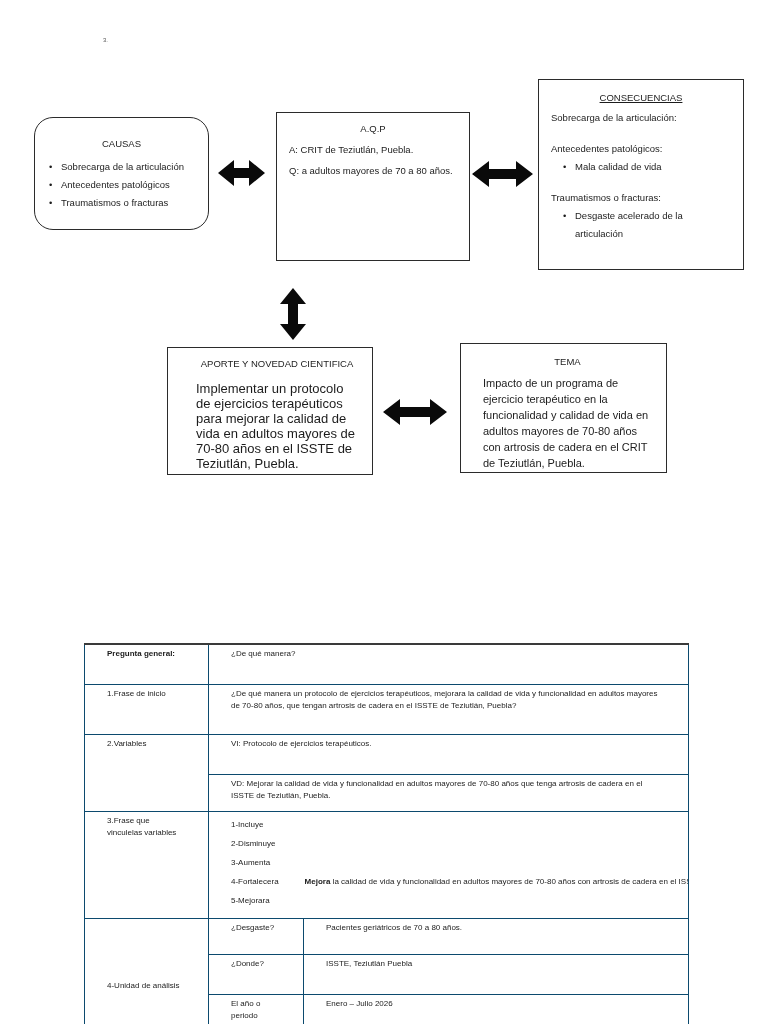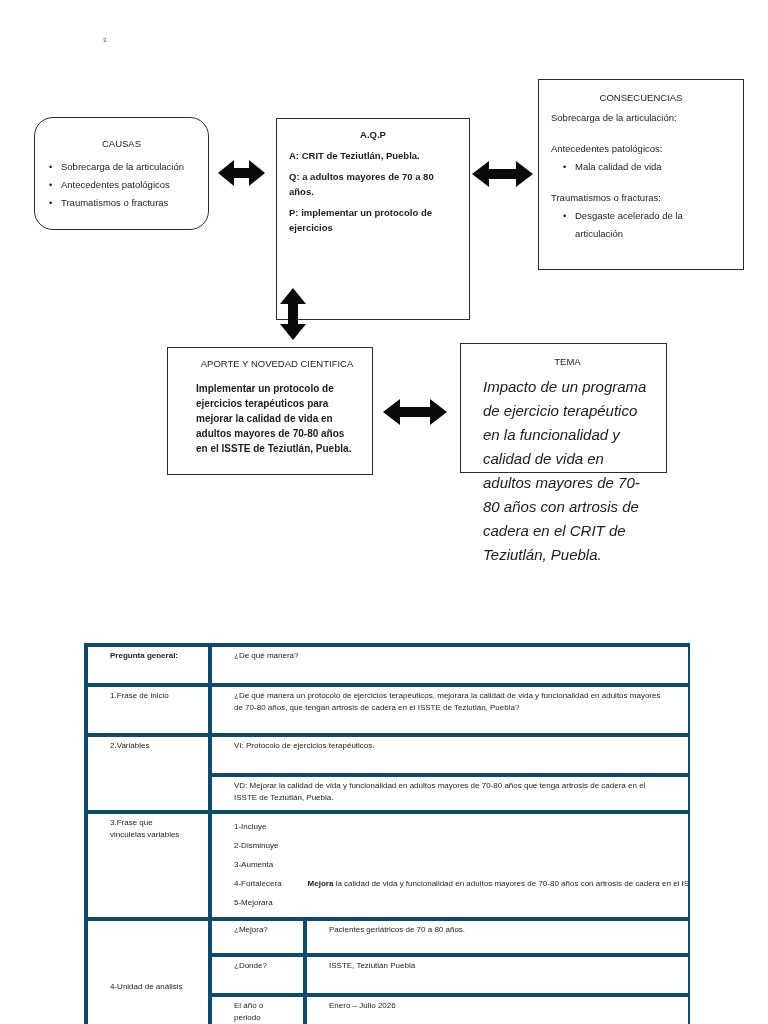--- a/index.html
+++ b/index.html
@@ -32,45 +32,45 @@
     font-size: 9.5px;
     line-height: 15px;
     color: #1c1c1c;
   }
   .dbox .dtitle {
     text-align: center;
     font-size: 9.5px;
     color: #1c1c1c;
   }
   .box-causas   { left: 34px;  top: 117px; width: 175px; height: 113px; padding: 18px 10px 0 10px; border-radius: 19px; }
-  .box-aqp      { left: 276px; top: 118px; width: 194px; height: 202px; padding: 8px 12px 0 12px; font-weight: bold; }
+  .box-aqp      { left: 276px; top: 112px; width: 194px; height: 149px; padding: 8px 12px 0 12px; }
   .box-consec   { left: 538px; top: 79px;  width: 206px; height: 191px; padding: 10px 12px 0 12px; }
   .box-aporte   { left: 167px; top: 347px; width: 206px; height: 128px; padding: 8px 14px 0 28px; }
   .box-tema     { left: 460px; top: 343px; width: 207px; height: 130px; padding: 10px 14px 0 22px; }
 
   .box-causas .dtitle { margin-bottom: 7px; }
   .bullet-list { margin: 0; padding: 0; list-style: none; }
   .bullet-list li { position: relative; padding-left: 16px; line-height: 18px; }
   .bullet-list li::before { content: "•"; position: absolute; left: 4px; }
 
   .box-aqp .dtitle { margin-bottom: 6px; }
   .aqp-line { margin: 0 0 6px 0; }
   .aqp-line:last-child { margin-bottom: 0; }
 
-  .box-consec .dtitle { margin-bottom: 4px; }
+  .box-consec .dtitle { margin-bottom: 4px; text-decoration: underline; }
   .consec-group { margin-bottom: 13px; }
   .consec-label { line-height: 18px; }
   .consec-group .bullet-list li { padding-left: 24px; }
   .consec-group .bullet-list li::before { left: 12px; }
 
   .box-aporte .dtitle { margin-bottom: 10px; }
-  .aporte-body { font-size: 10px; line-height: 15px; font-weight: bold; }
+  .aporte-body { font-size: 13px; line-height: 15px; }
 
   .box-tema .dtitle { margin-bottom: 6px; }
-  .tema-body { font-size: 15px; line-height: 24px; font-style: italic; }
+  .tema-body { font-size: 11px; line-height: 16px; }
 
   .arrow { position: absolute; }
 
   
   .table-wrap {
     position: absolute;
     left: 84px;
     top: 643px;
     width: 606px;
     height: 381px;
@@ -79,21 +79,21 @@
   table.qtable {
     border-collapse: collapse;
     table-layout: fixed;
     width: 604px;
     font-size: 8px;
     line-height: 12px;
     color: #1c1c1c;
   }
   table.qtable { border-top: 2px solid #3a3a3a; }
   .qtable td {
-    border: 4px solid #0c4a6e;
+    border: 1px solid #0c4a6e;
     vertical-align: top;
     padding: 3px 22px;
     overflow: hidden;
   }
   .qtable .lbl-bold { font-weight: bold; }
   .qtable .v-mid { vertical-align: middle; }
   .option-line { line-height: 19px; white-space: nowrap; }
   .option-bold { font-weight: bold; margin-left: 26px; }
 </style>
 </head>
@@ -109,21 +109,20 @@
       <li>Sobrecarga de la articulación</li>
       <li>Antecedentes patológicos</li>
       <li>Traumatismos o fracturas</li>
     </ul>
   </div>
 
   <div class="dbox box-aqp">
     <div class="dtitle">A.Q.P</div>
     <p class="aqp-line">A: CRIT de Teziutlán, Puebla.</p>
     <p class="aqp-line">Q: a adultos mayores de 70 a 80 años.</p>
-    <p class="aqp-line">P: implementar un protocolo de ejercicios</p>
   </div>
 
   <div class="dbox box-consec">
     <div class="dtitle">CONSECUENCIAS</div>
     <div class="consec-group">
       <div class="consec-label">Sobrecarga de la articulación:</div>
     </div>
     <div class="consec-group">
       <div class="consec-label">Antecedentes patológicos:</div>
       <ul class="bullet-list">
@@ -189,21 +188,21 @@
         <td colspan="2">
           <div class="option-line">1-Incluye</div>
           <div class="option-line">2-Disminuye</div>
           <div class="option-line">3-Aumenta</div>
           <div class="option-line"><span>4-Fortalecera</span><span class="option-bold">Mejora</span><span> la calidad de vida y funcionalidad en adultos mayores de 70-80 años con artrosis de cadera en el ISSTE de Teziutlán.</span></div>
           <div class="option-line">5-Mejorara</div>
         </td>
       </tr>
       <tr style="height:36px">
         <td rowspan="3" class="v-mid">4-Unidad de análisis</td>
-        <td>¿Mejora?</td>
+        <td>¿Desgaste?</td>
         <td>Pacientes geriátricos de 70 a 80 años.</td>
       </tr>
       <tr style="height:40px">
         <td>¿Donde?</td>
         <td>ISSTE, Teziutlán Puebla</td>
       </tr>
       <tr style="height:60px">
         <td>El año o periodo</td>
         <td>Enero – Julio 2026</td>
       </tr>

